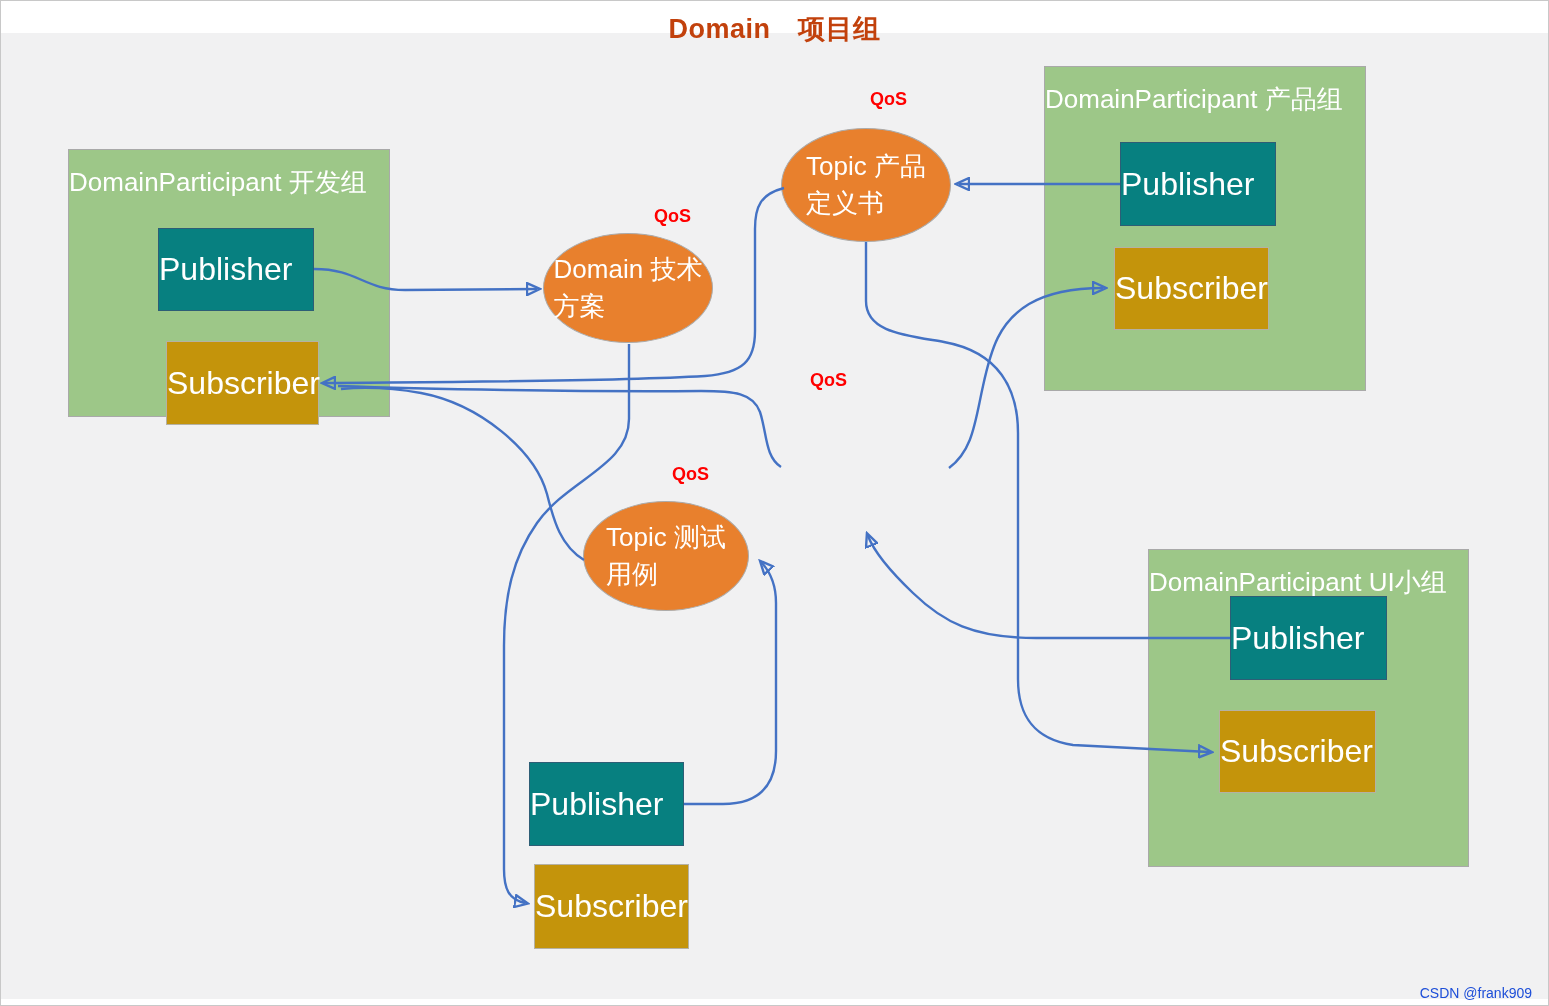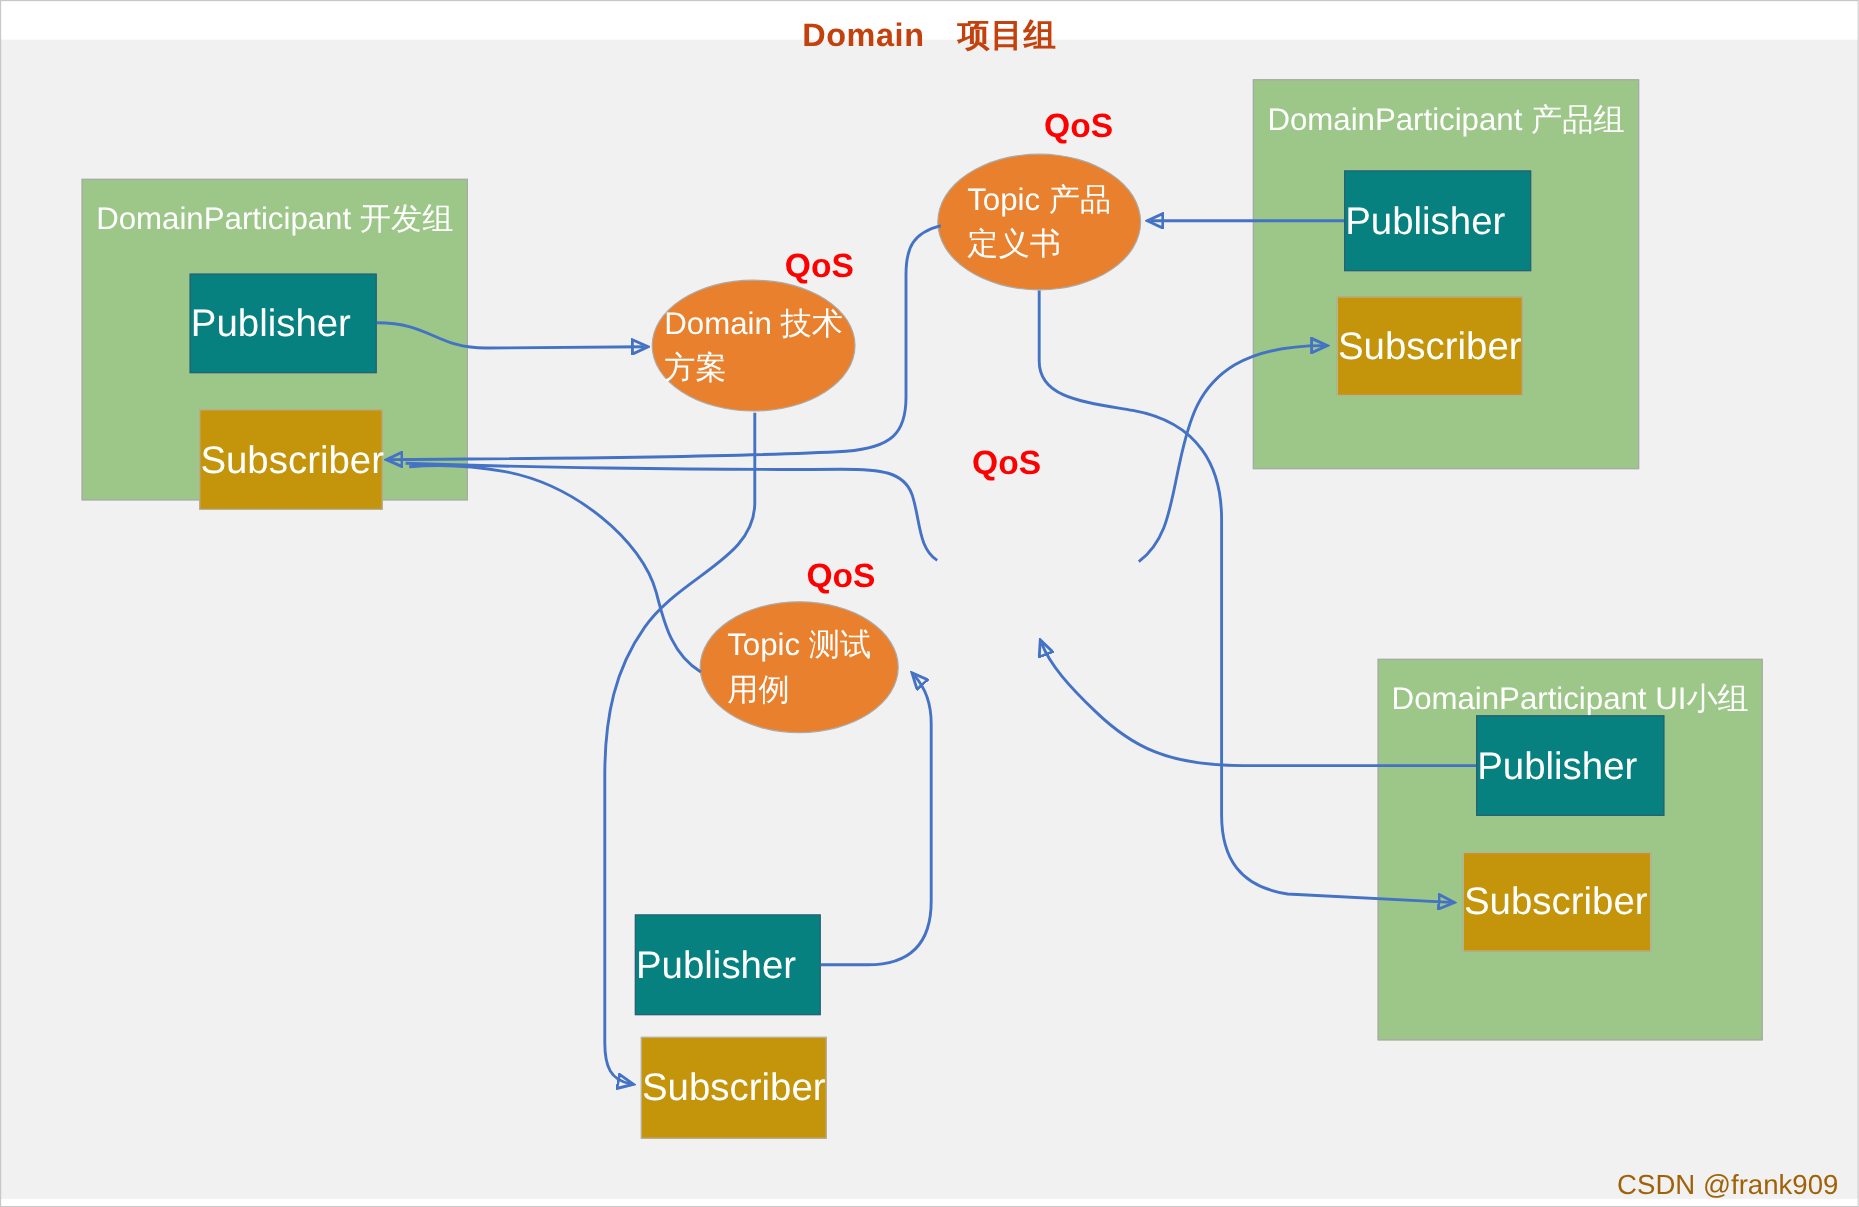--- a/index.html
+++ b/index.html
@@ -30,21 +30,21 @@
     z-index:6;letter-spacing:.5px;
   }
   .group{
     position:absolute;
     background:var(--group-fill);
     border:1px solid #a9a9a9;
     z-index:1;
   }
   .group-title{
     padding-top:15px;
-    text-align:center;
+    text-align:left;
     color:#ffffff;
     font-size:26px;
     white-space:nowrap;
   }
   .node{
     position:absolute;
     display:flex;align-items:center;
     color:#ffffff;font-size:32px;
     z-index:2;
   }
@@ -58,32 +58,32 @@
     display:flex;align-items:center;justify-content:center;
     z-index:2;
   }
   .topic-label{
     color:#ffffff;font-size:26px;line-height:1.42;
     text-align:left;white-space:nowrap;
   }
   .qos{
     position:absolute;
     color:var(--qos);
-    font-size:28px;font-weight:bold;
+    font-size:18px;font-weight:bold;
     z-index:3;
   }
   svg.wires{
     position:absolute;left:0;top:0;
     z-index:4;
     pointer-events:none;
   }
   svg.wires path{fill:none;stroke:var(--wire);stroke-width:2.4px;}
   .watermark{
     position:absolute;right:16px;bottom:4px;
-    color:#a16207;font-size:23px;
+    color:#1d4ed8;font-size:14px;
     z-index:5;
   }
 </style>
 </head>
 <body>
 
 <div class="canvas">
   <div class="strip top"></div>
   <div class="strip bottom"></div>
 

